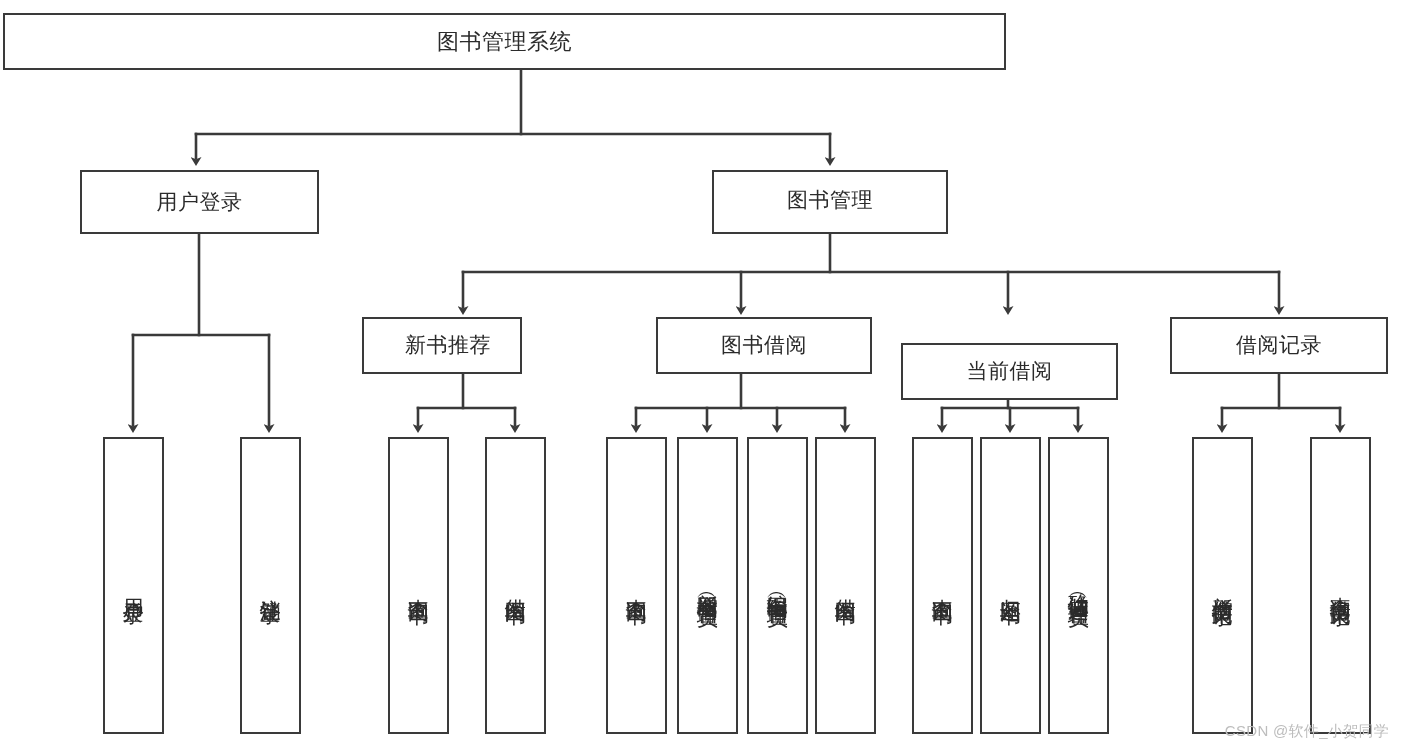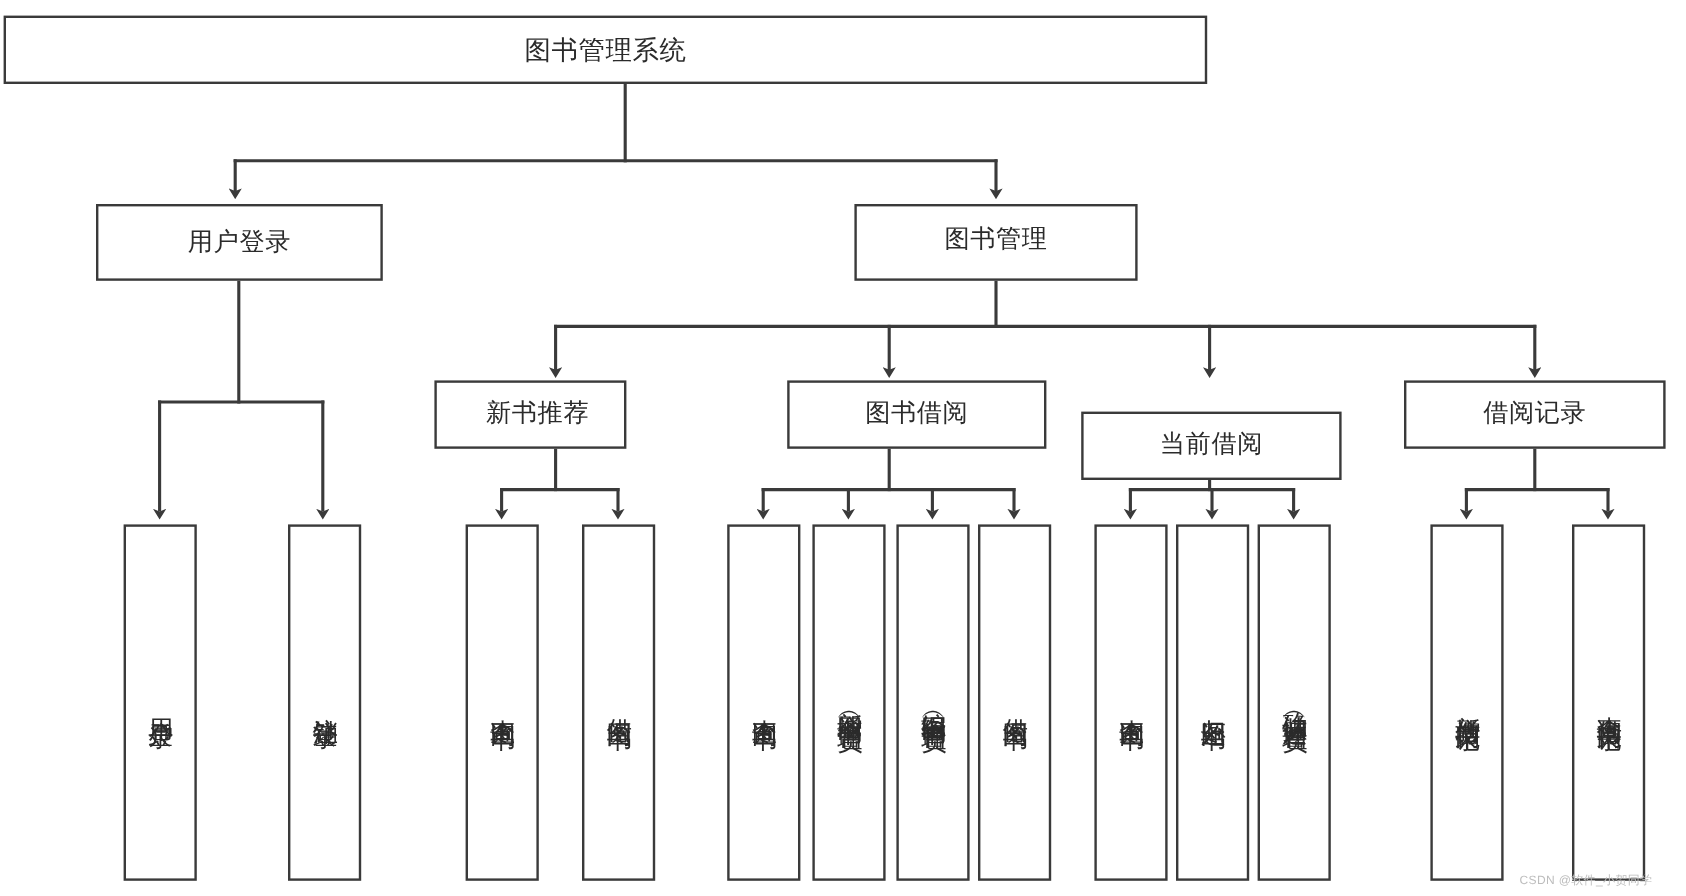--- a/index.html
+++ b/index.html
@@ -55,23 +55,23 @@
     text-orientation:upright;
     font-size:21px;
     line-height:1.30;
     letter-spacing:2px;
     white-space:normal;
     max-height:250px;
   }
   
   #watermark{
     position:absolute;
-    right:28px;
+    right:16px;
     bottom:6px;
-    font-size:10px;
+    font-size:15px;
     color:#bdbdbd;
     letter-spacing:.3px;
     white-space:nowrap;
     user-select:none;
   }
 </style>
 </head>
 <body>
 
 <div id="canvas">

